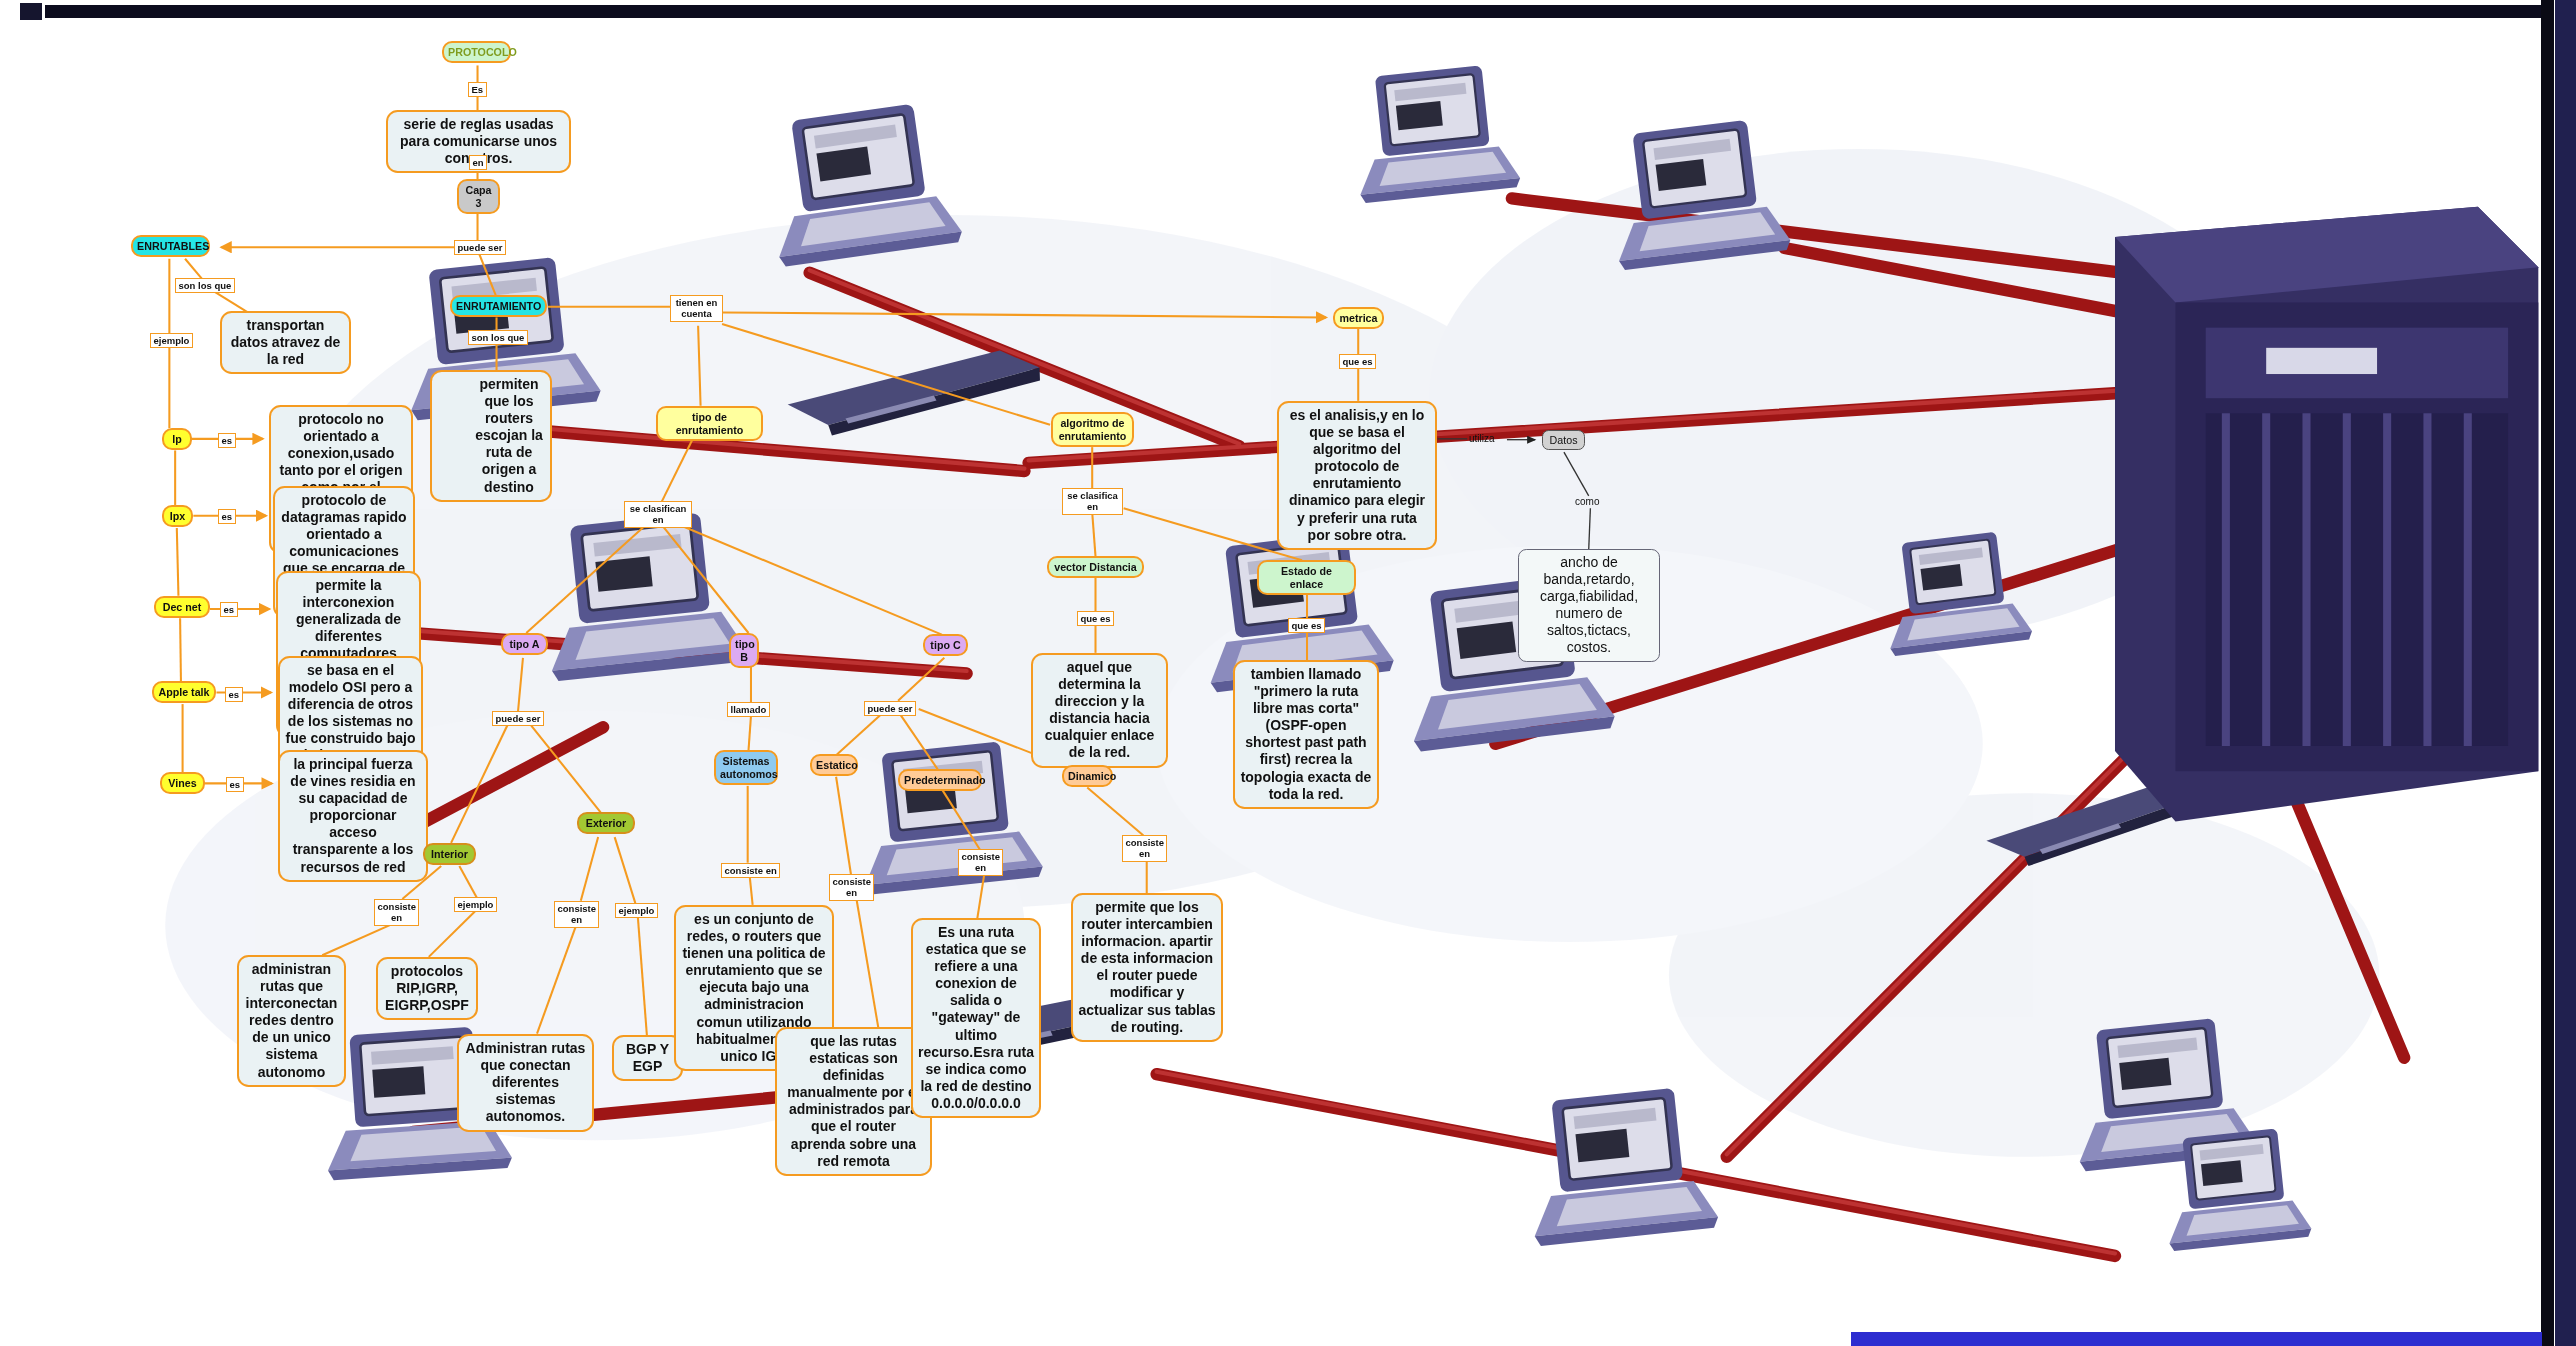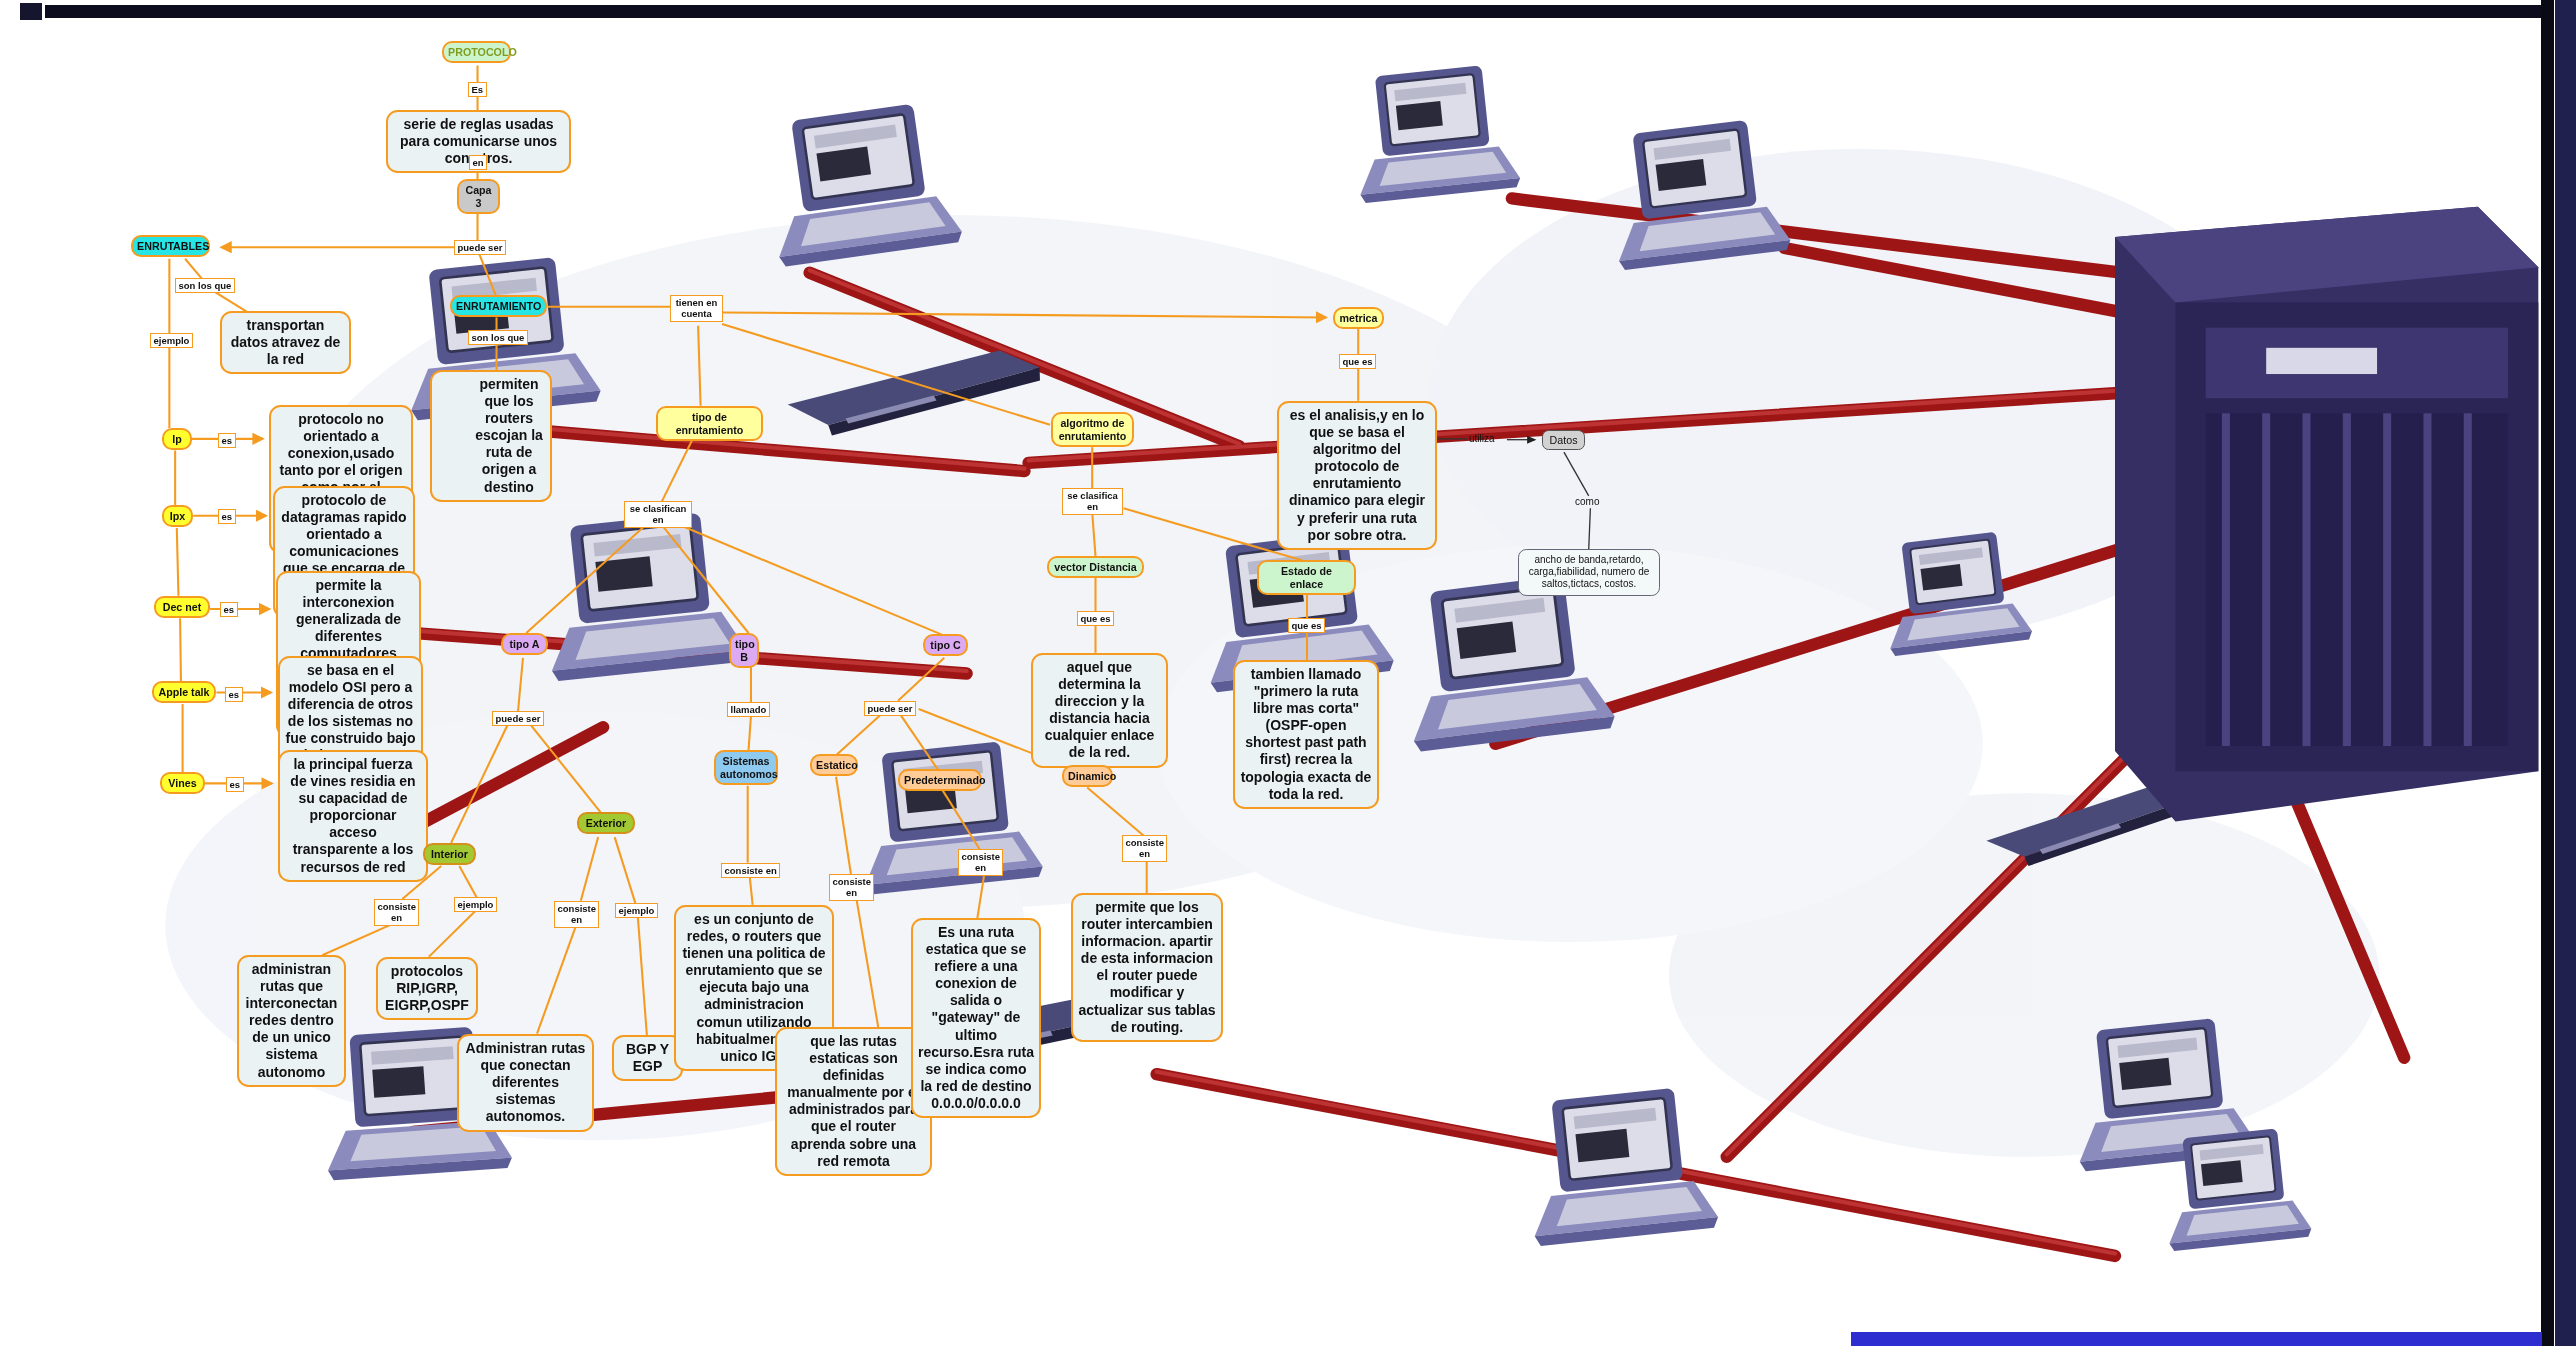--- a/index.html
+++ b/index.html
@@ -18,21 +18,21 @@
   .pyel{background:#ffff9e;}
   .gray{background:#c9c9c9;}
   .plum{background:#dcaaf2;}
   .blue{background:#8ecaf0;}
   .peach{background:#ffcb97;}
   .olive{background:#a2c832;border-color:#d78f1c;}
   .graypl{background:#d2d2d2;border:1.7px solid #555;border-radius:6.6px;padding:2.5px 6.6px;font-weight:normal;font-size:10.7px;}
   .lbl{background:#ffffff;border:1.7px solid var(--or);padding:0.8px 2.5px;font-weight:bold;font-size:9.5px;}
   .desc{background:#eaf2f4;border:2.1px solid var(--or);border-radius:11.6px;padding:4.1px 5px;
         font-weight:bold;font-size:14px;}
-  .note{background:#f3f8f8;border:1.2px solid #667;border-radius:8.3px;padding:4.1px 5px;font-size:10px;}
+  .note{background:#f3f8f8;border:1.2px solid #667;border-radius:8.3px;padding:4.1px 5px;font-size:14px;}
   .plain{font-size:10px;background:transparent;}
   .olivetext{color:#7f9c1e;}
 </style>
 </head>
 <body>
 
 <div id="canvas">
 
   <svg class="layer" width="2576" height="1347" style="z-index:1" viewBox="0 0 3118 1630">
     <defs>

